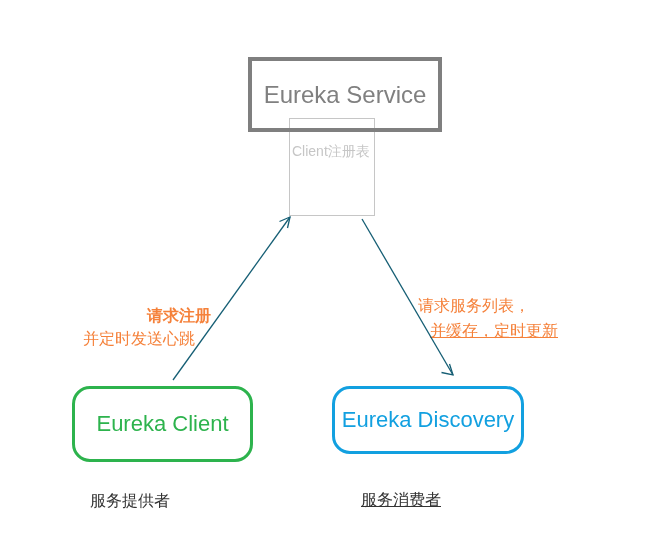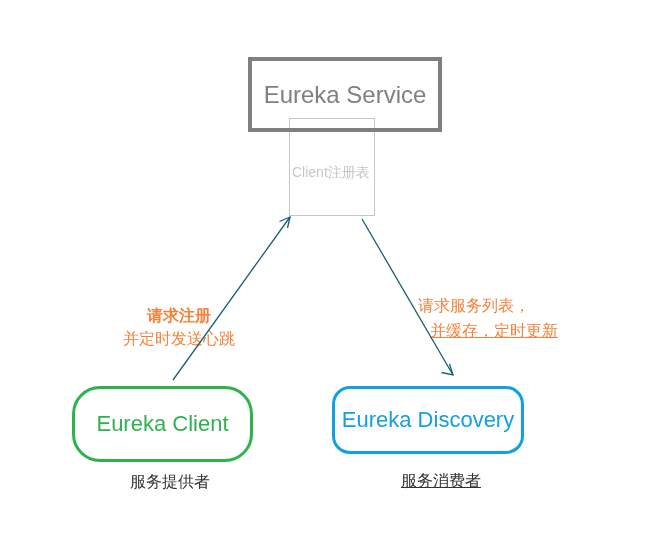--- a/index.html
+++ b/index.html
@@ -32,62 +32,63 @@
     z-index: 2;
     margin-left: 21px;
   }
   .registry-box {
     left: 289px; top: 118px;
     width: 86px; height: 98px;
     border: 1px solid var(--light-gray);
     color: var(--light-gray);
     font-size: 14px;
     z-index: 1;
-    align-items: center;
+    align-items: flex-start;
     justify-content: flex-start;
-    padding: 12px 0 0 2px;
+    padding: 24px 0 0 2px;
     white-space: nowrap;
   }
   .client-box {
     left: 72px; top: 386px;
     width: 181px; height: 76px;
     border: 3px solid var(--green);
-    border-radius: 28px;
+    border-radius: 18px;
     color: var(--green);
     font-size: 22px;
     z-index: 2;
   }
   .discovery-box {
     left: 332px; top: 386px;
     width: 192px; height: 68px;
     border: 3px solid var(--blue);
     border-radius: 18px;
     color: var(--blue);
     font-size: 22px;
     z-index: 2;
   }
   .caption {
     position: absolute;
     width: 120px;
-    text-align: right;
+    text-align: left;
     font-size: 16px;
     color: var(--caption-text);
     z-index: 2;
+    margin-top: 19px;
   }
   .caption-provider { left: 90px;  top: 472px; }
   .caption-consumer { left: 361px; top: 471px; text-decoration: underline; }
   .edge-label {
     position: absolute;
     font-size: 16px;
     color: var(--orange);
     white-space: nowrap;
     z-index: 2;
   }
   .lbl-register-1 { left: 147px; top: 306px; font-weight: bold; }
-  .lbl-register-2 { left: 83px;  top: 329px; margin-left: 40px; }
+  .lbl-register-2 { left: 83px;  top: 329px; }
   .lbl-fetch-1    { left: 418px; top: 296px; }
   .lbl-fetch-2    { left: 430px; top: 321px; text-decoration: underline; }
   .arrow-layer {
     position: absolute;
     left: 0; top: 0;
     width: 669px; height: 555px;
     z-index: 3;
     pointer-events: none;
   }
   .arrow-line {

